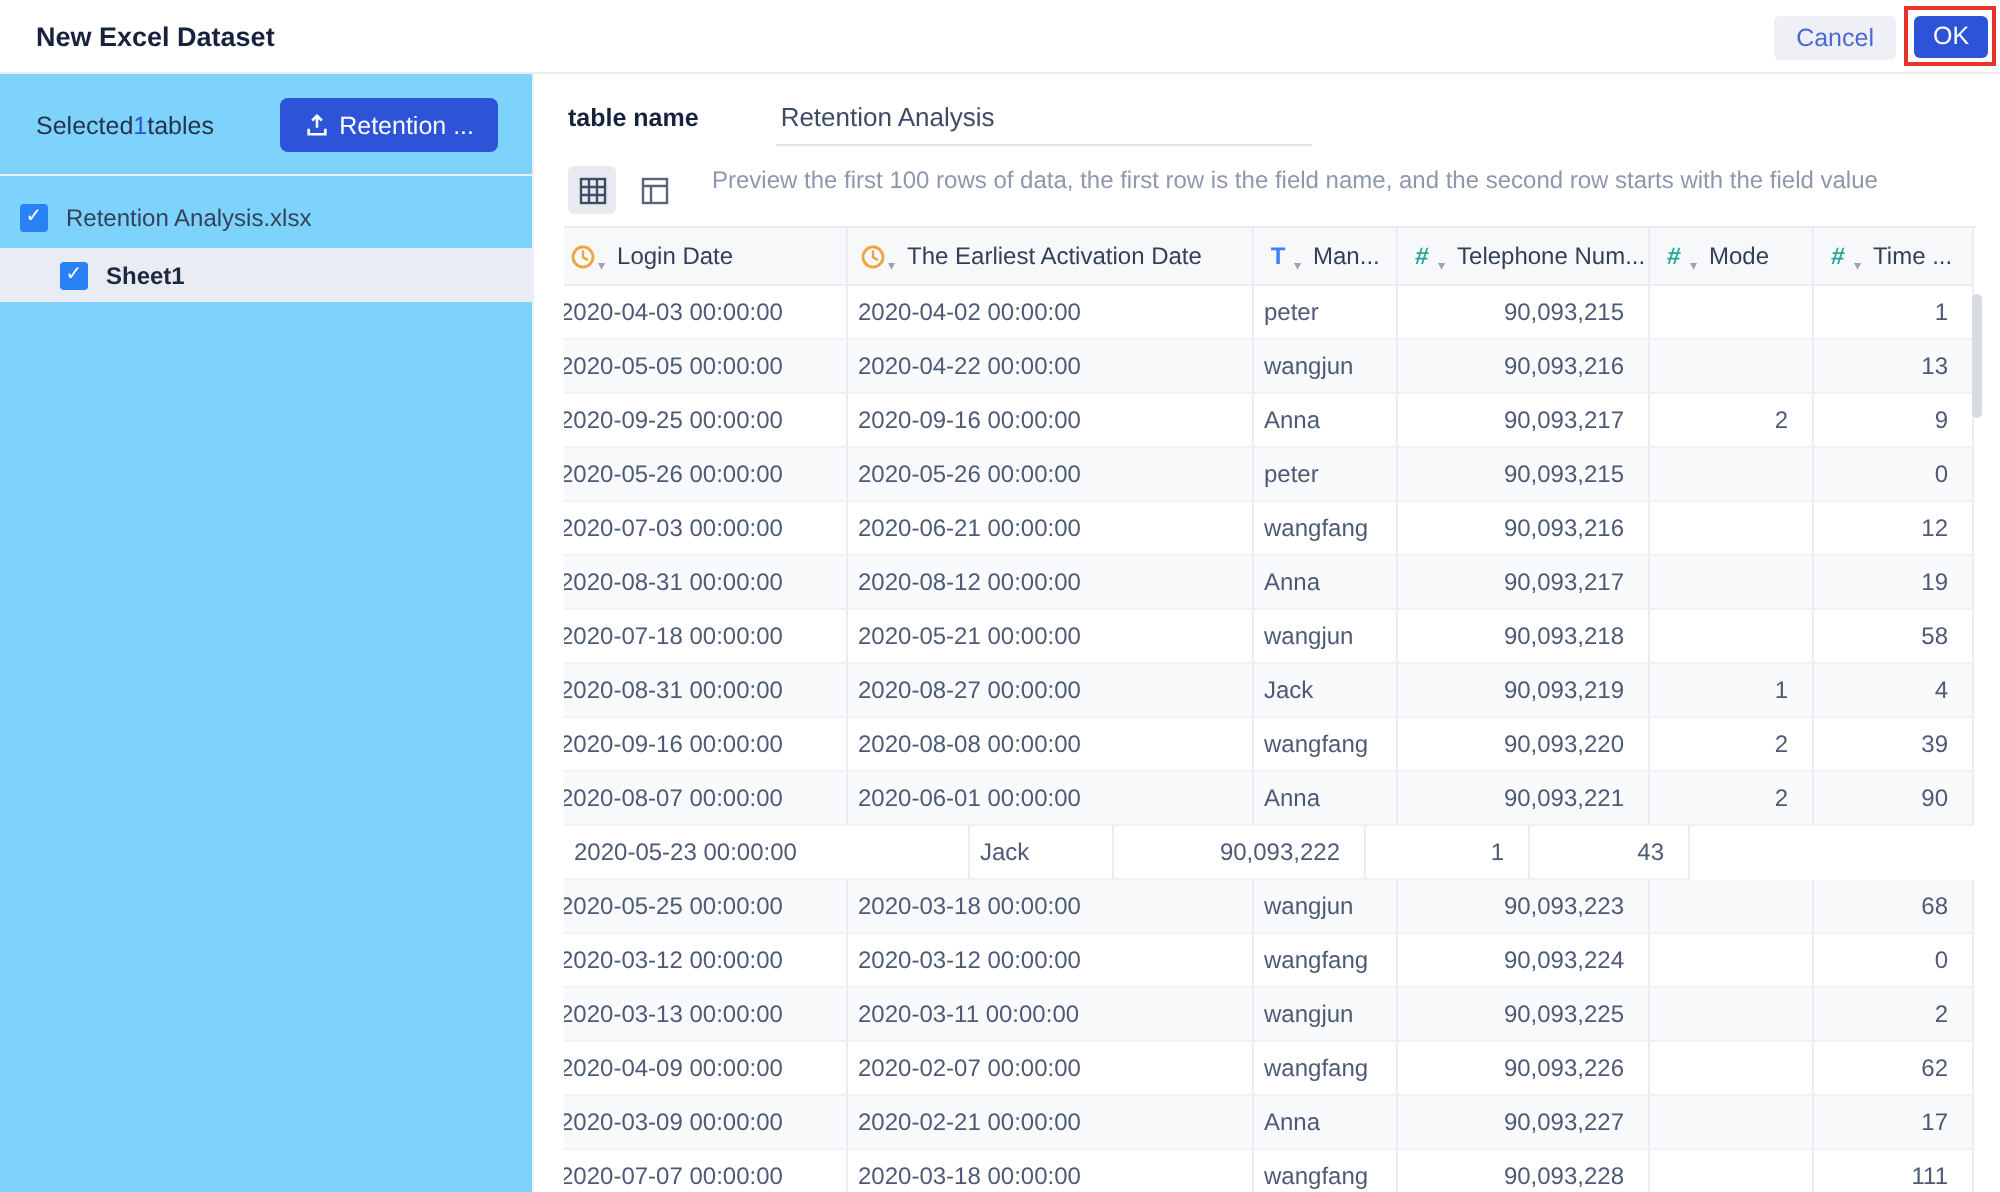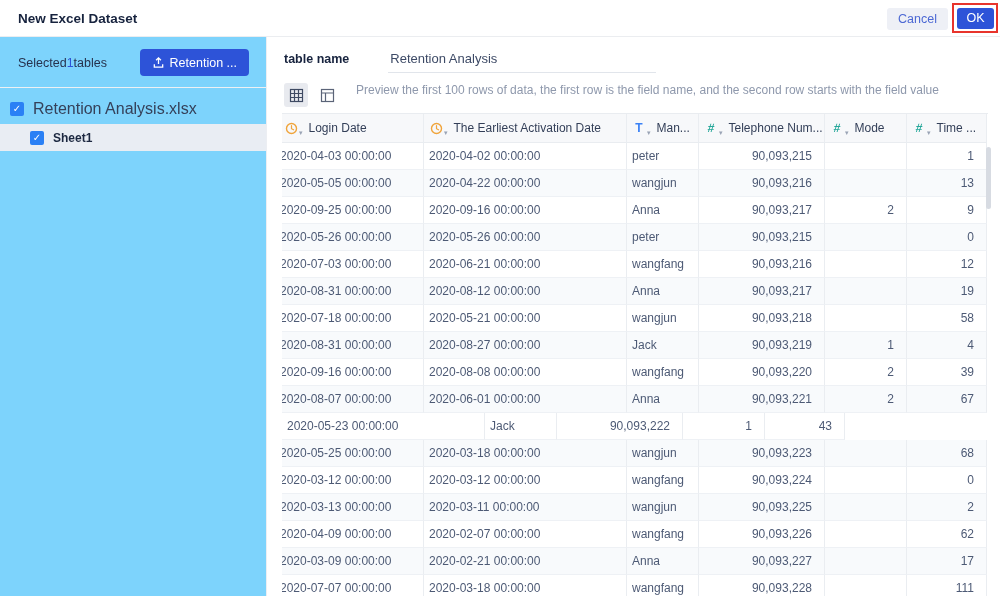--- a/index.html
+++ b/index.html
@@ -29,21 +29,21 @@
   .selected-count { color:#2d53d8; }
   .btn-continue { position:absolute; right:17px; top:12px; height:27px; padding:0 12px;
                   background:#2d53d8; color:#fff; font-size:12.5px; border:none;
                   border-radius:4px; cursor:pointer; display:flex; align-items:center; gap:5px; }
   .file-row { display:flex; align-items:center; height:25px; margin-top:8px; padding-left:10px; }
   .sheet-row { display:flex; align-items:center; height:27px; margin-top:3px;
                padding-left:30px; background:#e9edf3; cursor:pointer; }
   .checkbox { width:14px; height:14px; border-radius:2px; background:#2a80f5;
               color:#fff; font-size:10px; line-height:14px; text-align:center;
               flex:0 0 14px; cursor:pointer; }
-  .file-label { margin-left:9px; font-size:16px; color:#35415a; }
+  .file-label { margin-left:9px; font-size:12px; color:#35415a; }
   .sheet-label { margin-left:9px; font-size:12px; font-weight:bold; color:#1c2840; }
 
   
   .main { position:absolute; left:270px; top:37px; width:730px; height:559px; background:#fff; }
   .name-row { position:absolute; left:14px; top:14px; display:flex; align-items:flex-end;gap:16px; }
   .name-label { font-size:12.5px; font-weight:bold; color:#17233e; padding-bottom:7px; }
   .name-input { margin-left:23px; width:268px; border:none; outline:none;
                 border-bottom:1px solid #e1e5eb; font-size:13px; color:#3d4a66;
                 padding:0 2px 6px 2px; background:transparent;
                 font-family:"Liberation Sans", sans-serif; }
@@ -259,21 +259,21 @@
             <div class="td col3 num"><span class="cell-text">90,093,220</span></div>
             <div class="td col4 num"><span class="cell-text">2</span></div>
             <div class="td col5 num"><span class="cell-text">39</span></div>
           </div>
           <div class="trow even">
             <div class="td col0"><span class="cell-text">2020-08-07 00:00:00</span></div>
             <div class="td col1"><span class="cell-text">2020-06-01 00:00:00</span></div>
             <div class="td col2"><span class="cell-text">Anna</span></div>
             <div class="td col3 num"><span class="cell-text">90,093,221</span></div>
             <div class="td col4 num"><span class="cell-text">2</span></div>
-            <div class="td col5 num"><span class="cell-text">67</span></div>
+            <div class="td col5 num"><span class="cell-text">90</span></div>
           </div>
           <div class="trow">
             <div class="td col1"><span class="cell-text">2020-05-23 00:00:00</span></div>
             <div class="td col2"><span class="cell-text">Jack</span></div>
             <div class="td col3 num"><span class="cell-text">90,093,222</span></div>
             <div class="td col4 num"><span class="cell-text">1</span></div>
             <div class="td col5 num"><span class="cell-text">43</span></div>
           </div>
           <div class="trow even">
             <div class="td col0"><span class="cell-text">2020-05-25 00:00:00</span></div>

